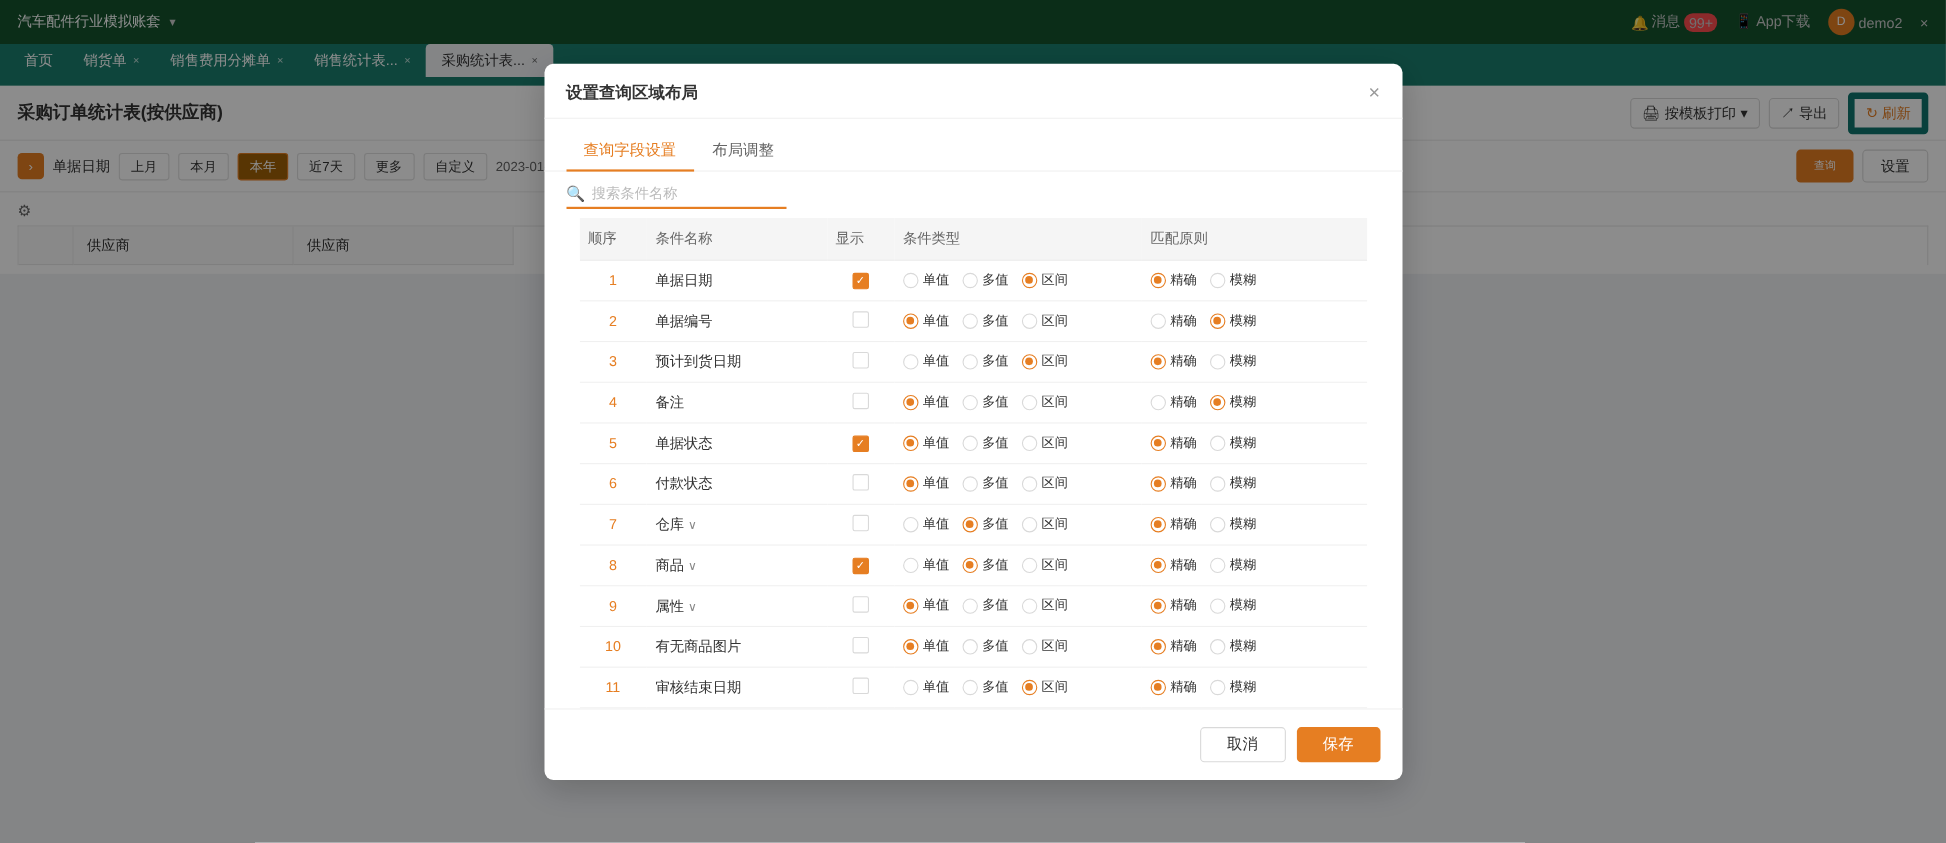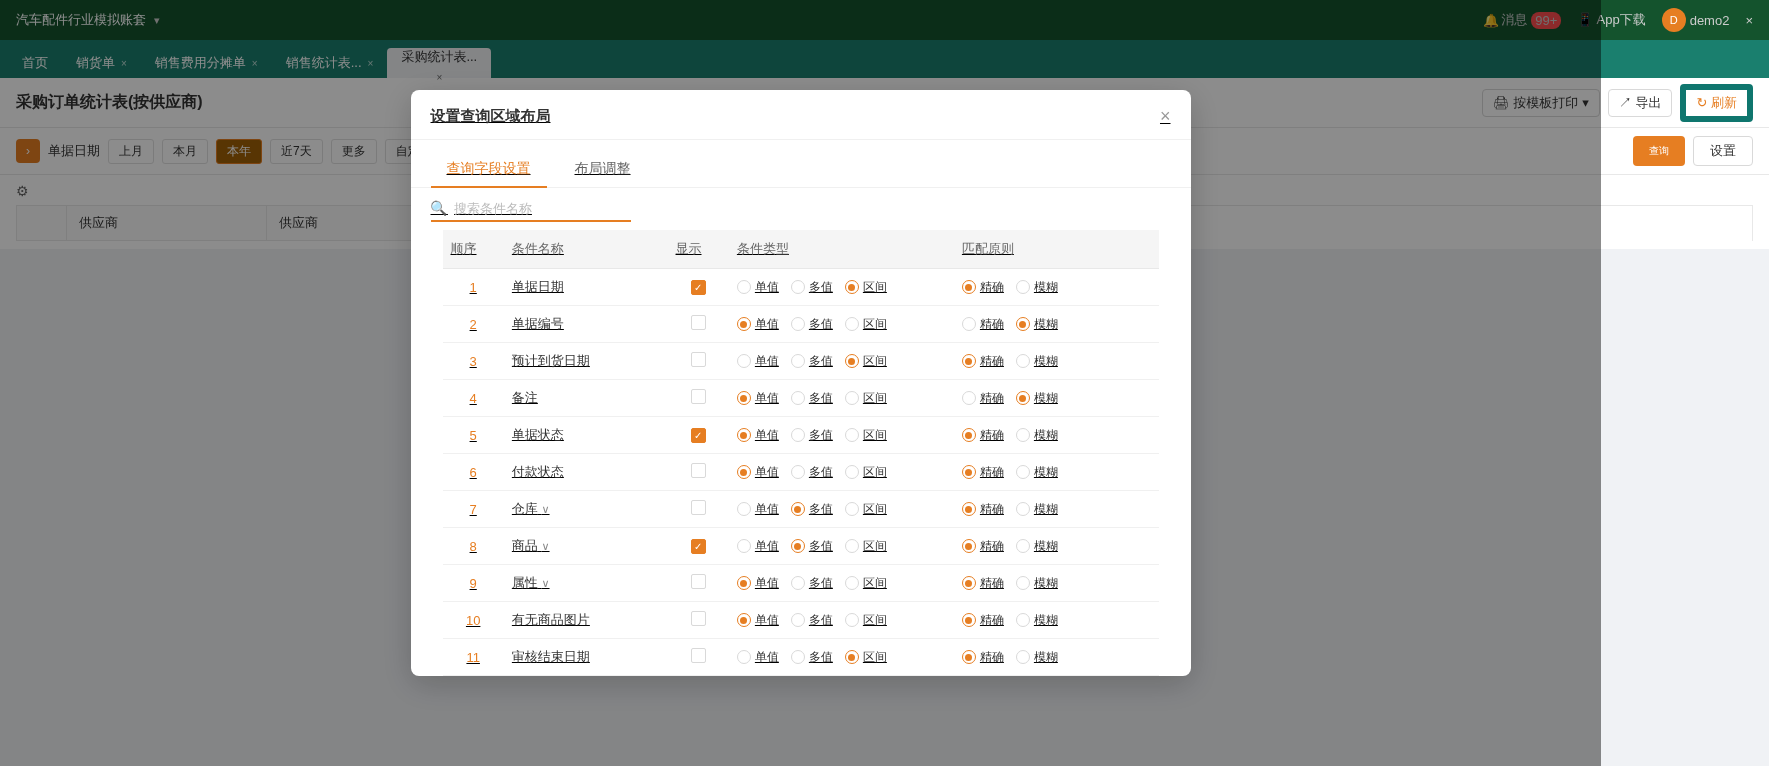--- a/index.html
+++ b/index.html
@@ -47,39 +47,38 @@
       font-size: 16px;
       cursor: pointer;
     }
 
     
     .tab-bar {
       width: 100%;
       height: 38px;
       background: #1a7f6e;
       display: flex;
-      align-items: flex-end;
+      align-items: flex-start;
       padding: 0 8px;
     }
     .tab-item {
       height: 30px;
       padding: 0 14px;
       border-radius: 4px 4px 0 0;
       display: flex;
       align-items: center;
       font-size: 13px;
       color: #fff;
       cursor: pointer;
       gap: 6px;
       white-space: nowrap;
     }
     .tab-item.active {
       background: #f0f2f5;
       color: #333;
-      flex-direction: column;
     }
     .tab-close {
       font-size: 10px;
       color: inherit;
       opacity: 0.7;
     }
 
     
     .page-header {
       width: 100%;
@@ -158,27 +157,26 @@
       background: #fafafa;
       border-right: 1px solid #e8e8e8;
       border-bottom: 1px solid #e8e8e8;
       font-weight: 500;
     }
 
     
     .overlay {
       position: fixed;
       top: 0; left: 0;
-      width: 1601px; height: 766px;
+      width: 1769px; height: 766px;
       background: rgba(0,0,0,0.45);
       z-index: 100;
       display: flex;
       align-items: center;
       justify-content: center;
-      text-decoration: underline;
     }
 
     
     .dialog {
       background: #fff;
       border-radius: 8px;
       width: 780px;
       max-height: 680px;
       display: flex;
       flex-direction: column;
@@ -192,21 +190,21 @@
       justify-content: space-between;
     }
     .dialog-title { font-size: 15px; font-weight: 600; color: #333; }
     .dialog-close { font-size: 18px; color: #999; cursor: pointer; background: none; border: none; }
 
     
     .dialog-tabs {
       display: flex;
       padding: 12px 20px 0;
       border-bottom: 1px solid #f0f0f0;
-      gap: 12px;
+      gap: 1px;
     }
     .dtab {
       padding: 8px 16px;
       font-size: 14px;
       color: #666;
       cursor: pointer;
       border-bottom: 2px solid transparent;
       margin-bottom: -1px;
     }
     .dtab.active {
@@ -838,14 +836,18 @@
                     <span class="radio-dot"></span>
                     <span class="radio-label">模糊</span>
                   </label>
                 </div>
               </td>
             </tr>
           </tbody>
       </table>
     </div>
 
+    <div class="dialog-footer">
+      <button class="btn-cancel">取消</button>
+      <button class="btn-save">保存</button>
+    </div>
   </div>
 </div>
 
 </body></html>

